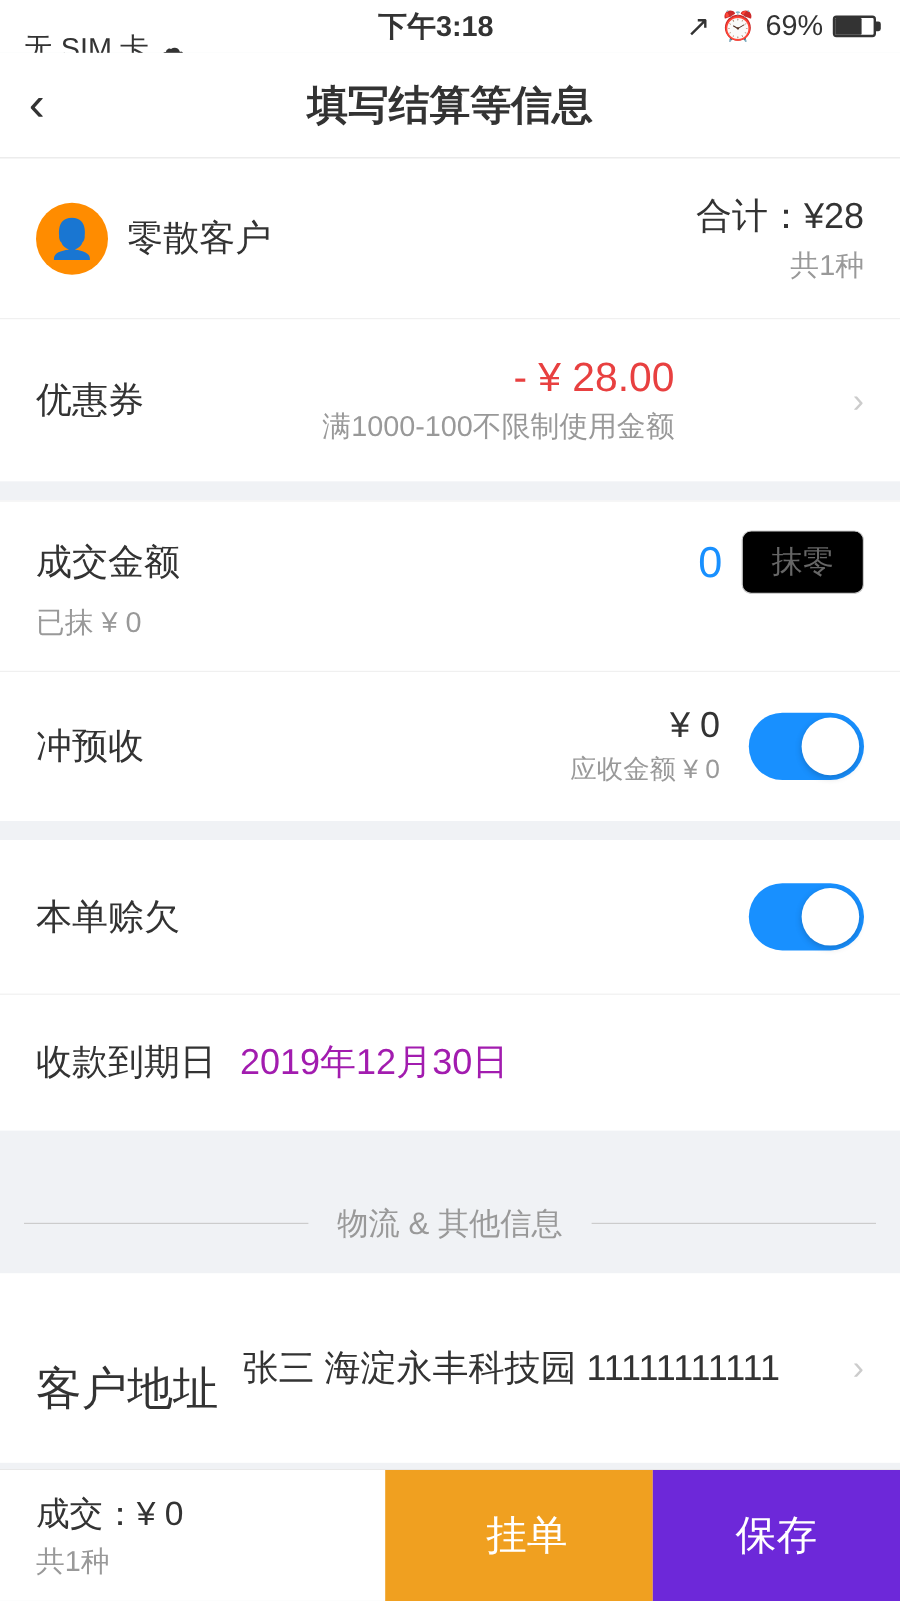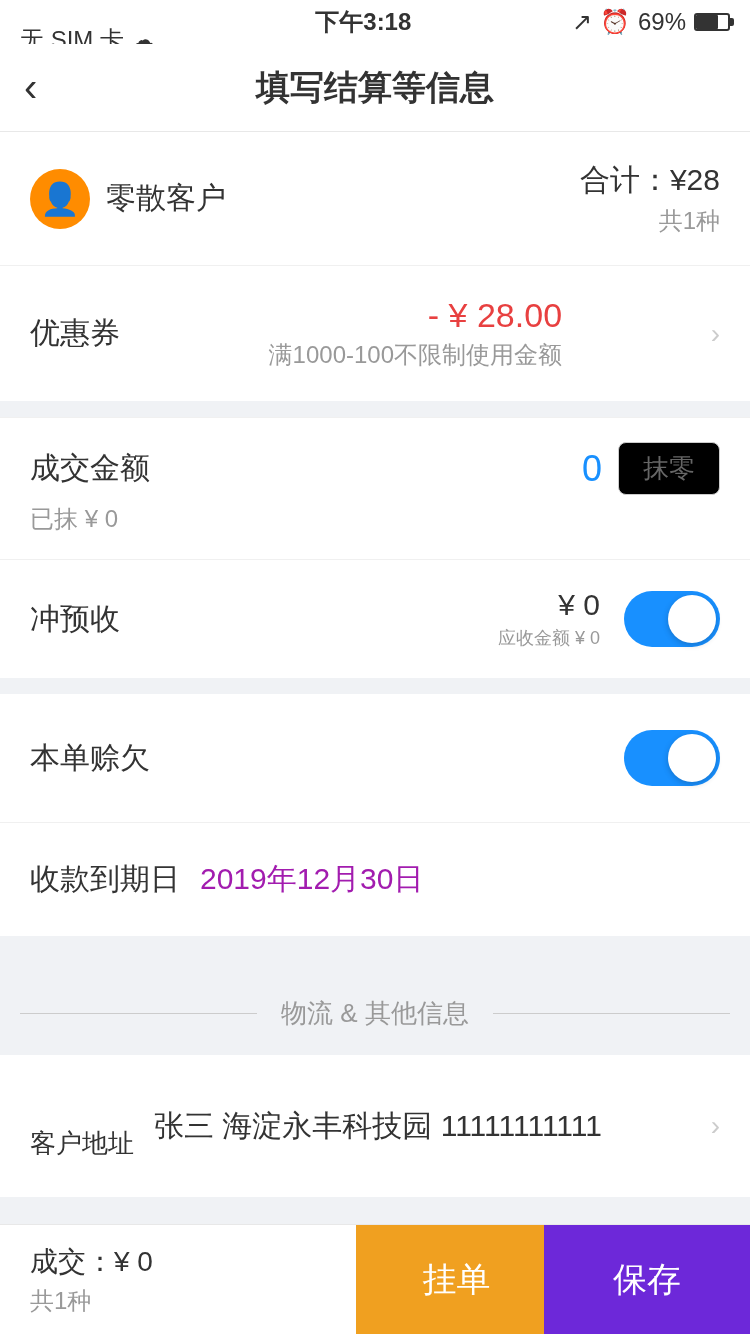--- a/index.html
+++ b/index.html
@@ -183,21 +183,21 @@
       gap: 24px;
     }
     .prereceive-values {
       text-align: right;
     }
     .prereceive-amount {
       font-size: 30px;
       color: #333;
     }
     .prereceive-sub {
-      font-size: 18px;
+      font-size: 22px;
       color: #999;
       margin-top: 4px;
     }
 
     
     .toggle-switch {
       width: 96px;
       height: 56px;
       border-radius: 28px;
       background: #1890ff;
@@ -270,21 +270,21 @@
 
     
     .address-row {
       display: flex;
       align-items: center;
       padding: 36px 30px;
       background: #fff;
       gap: 20px;
     }
     .address-label {
-      font-size: 26px;
+      font-size: 38px;
       color: #333;
       flex-shrink: 0;
       margin-top: 35px;
     }
     .address-value {
       font-size: 30px;
       color: #333;
       flex: 1;
     }
 
@@ -307,21 +307,21 @@
     .bottom-deal {
       font-size: 28px;
       color: #333;
     }
     .bottom-count {
       font-size: 24px;
       color: #999;
       margin-top: 4px;
     }
     .btn-hang {
-      width: 188px;
+      width: 223px;
       height: 110px;
       background: #f0a020;
       display: flex;
       align-items: center;
       justify-content: center;
       font-size: 34px;
       color: #fff;
       cursor: pointer;
       padding-left: 13px;
     }

